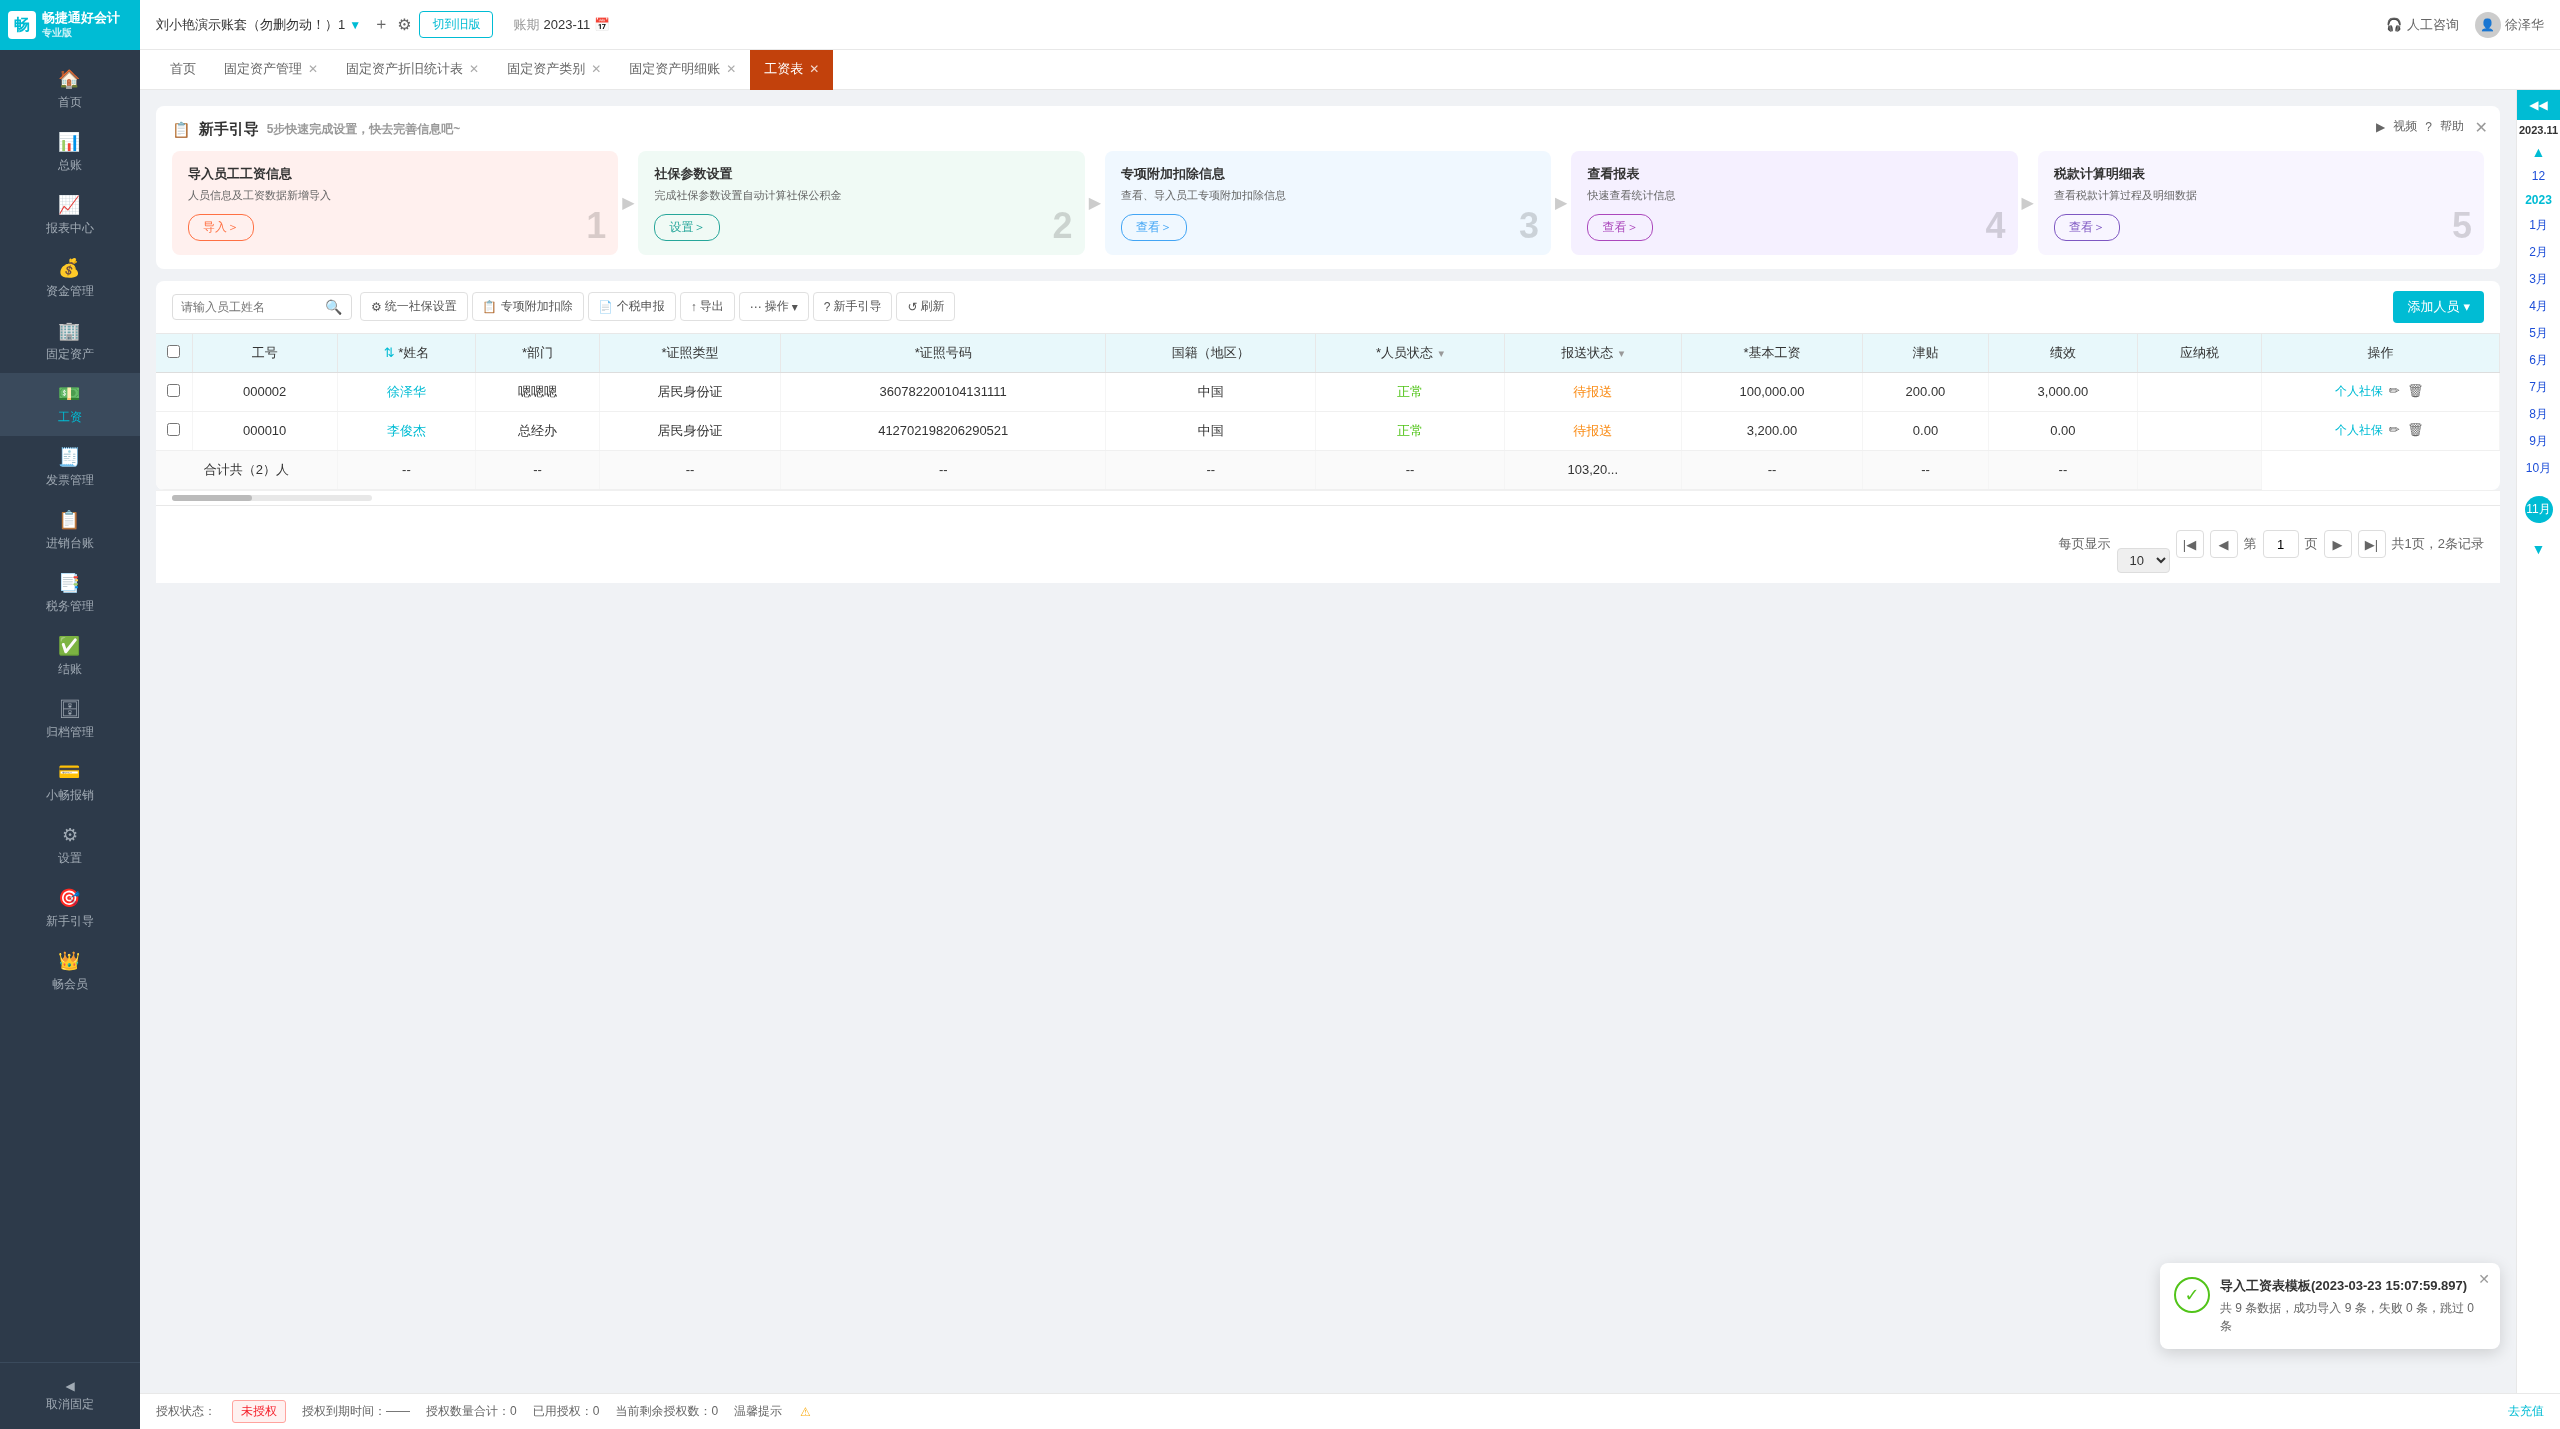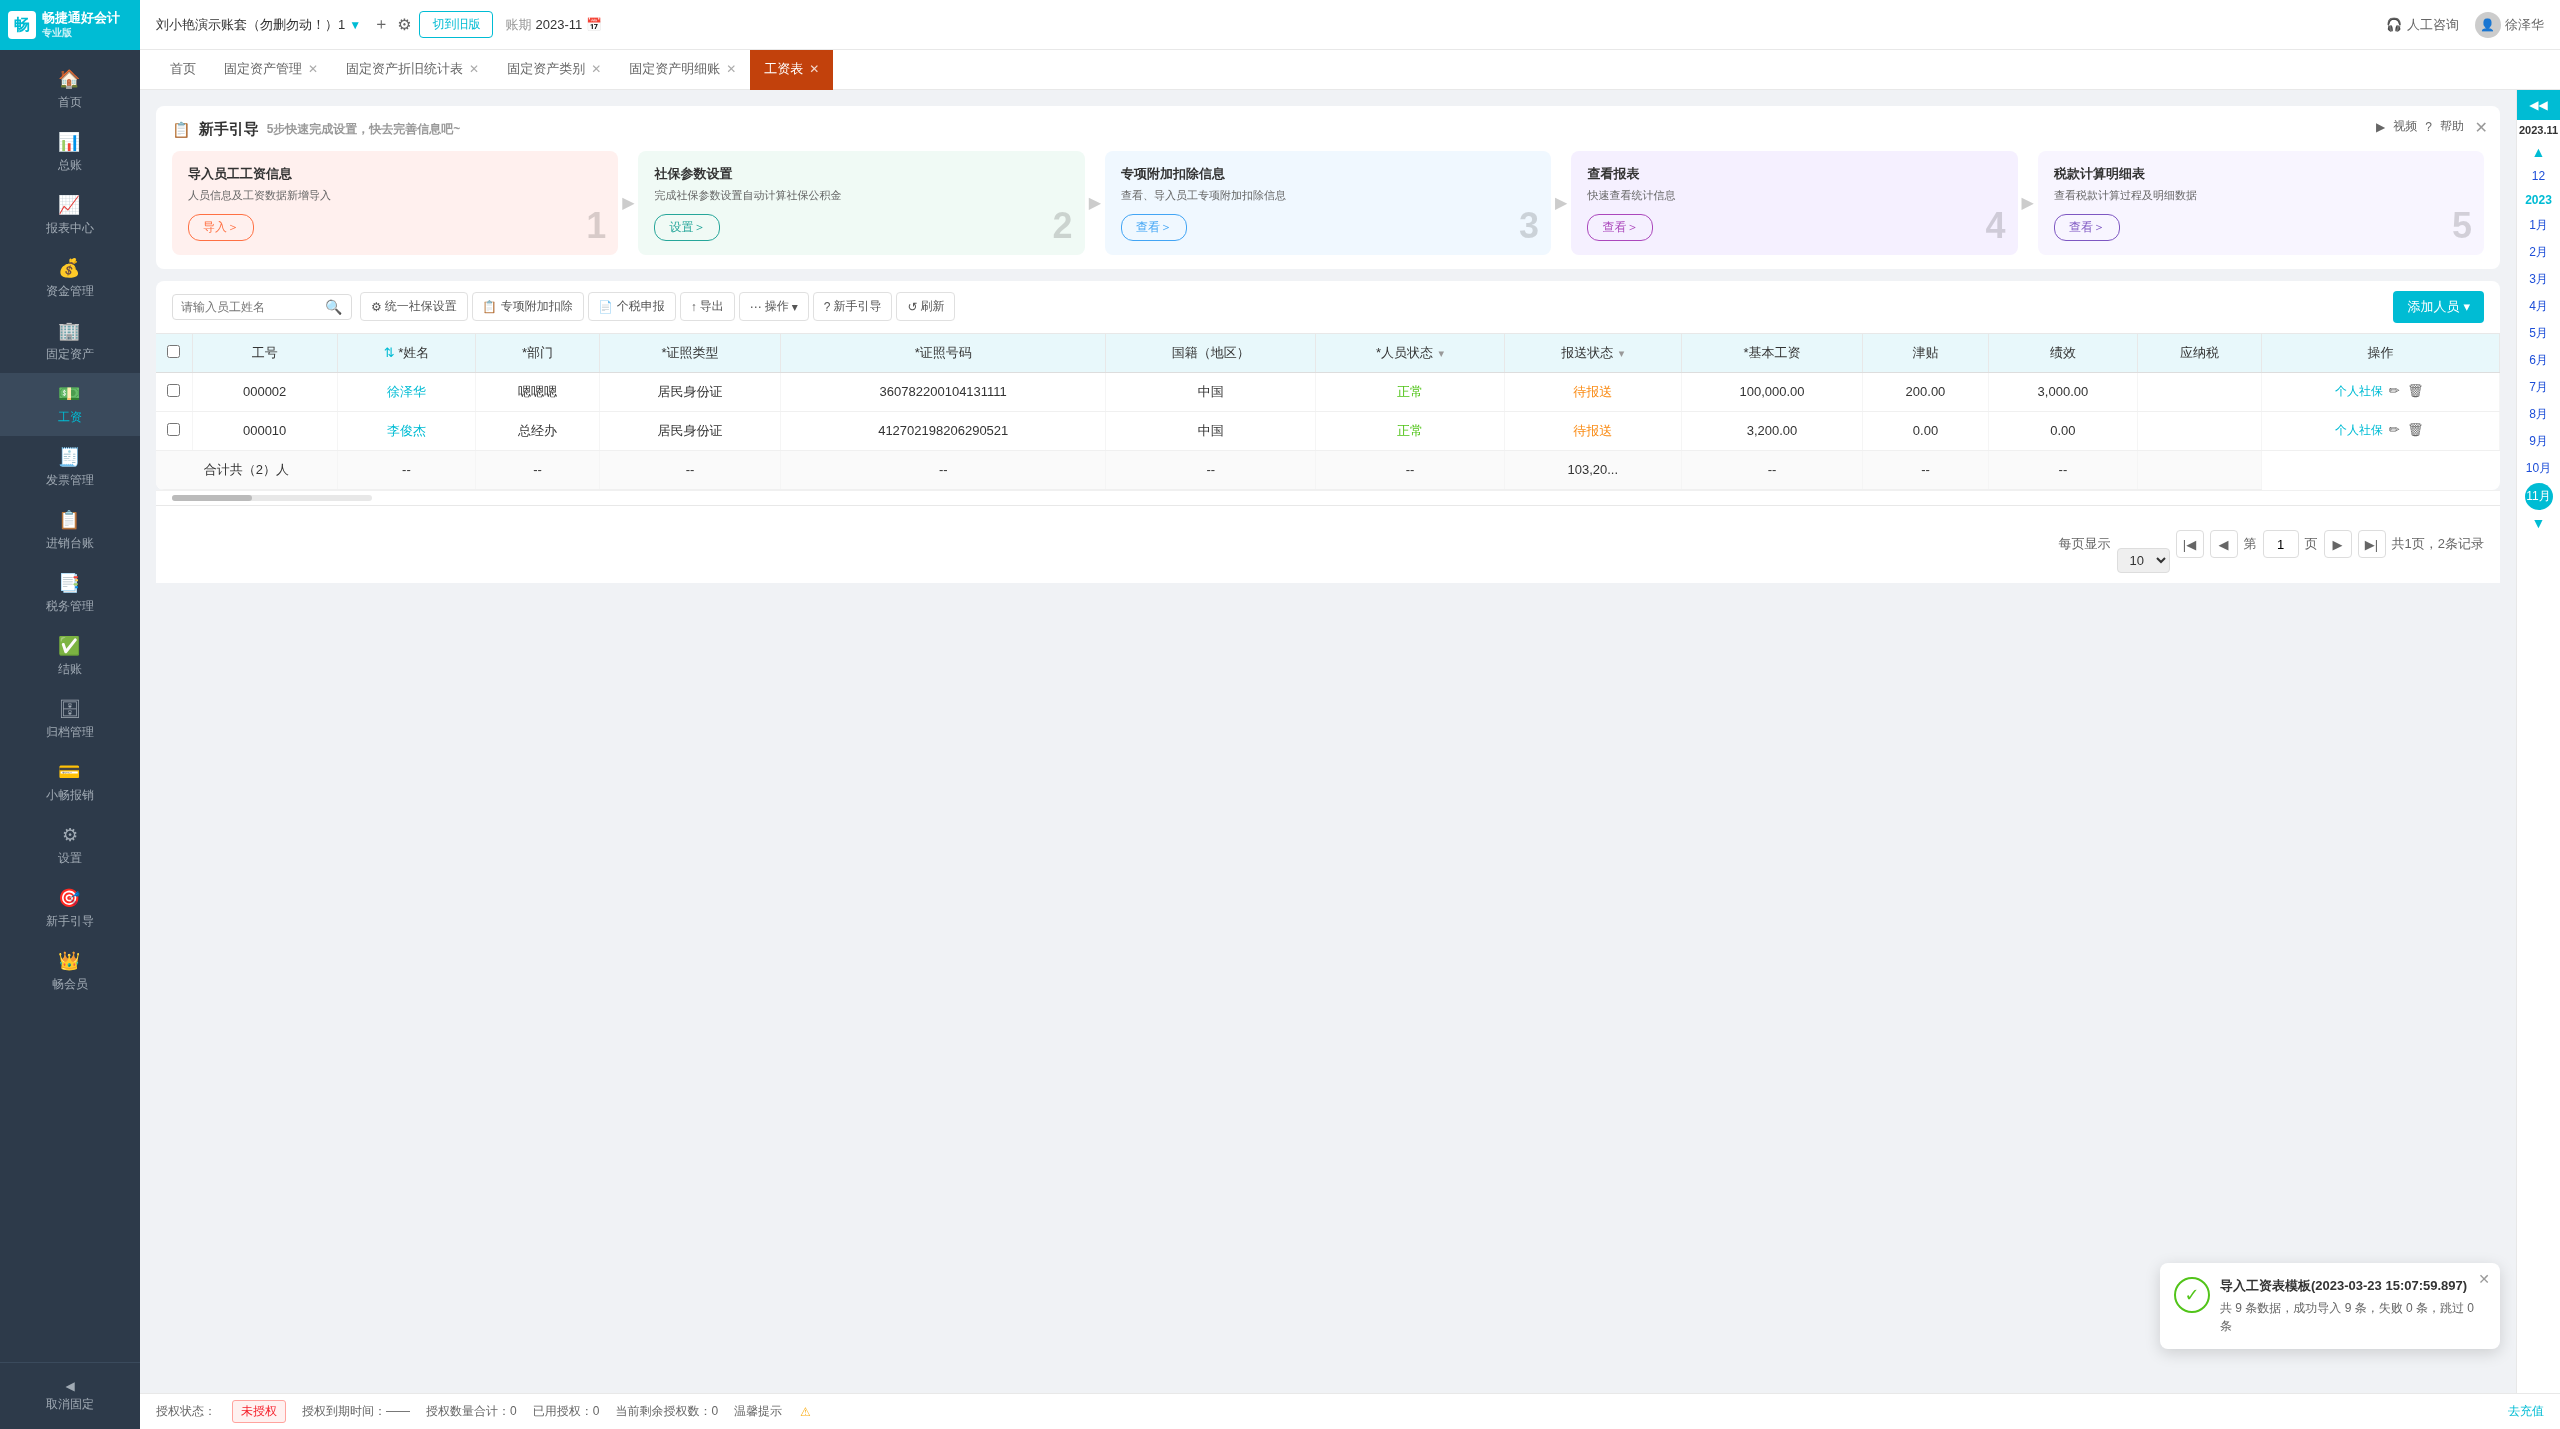--- a/index.html
+++ b/index.html
@@ -91,21 +91,21 @@
       padding: 4px 12px;
       border: 1px solid #00bcd4;
       color: #00bcd4;
       border-radius: 4px;
       cursor: pointer;
       font-size: 12px;
       background: white;
     }
     .topbar-period {
       display: flex; align-items: center; gap: 4px;
-      font-size: 13px; color: #333; margin-left: 4px;
+      font-size: 13px; color: #333; margin-left: 12px;
     }
     .topbar-period-label { color: #999; }
     .topbar-right {
       margin-left: auto;
       display: flex; align-items: center; gap: 16px;
     }
     .topbar-support {
       display: flex; align-items: center; gap: 4px;
       color: #666; cursor: pointer; font-size: 13px;
     }
@@ -415,21 +415,21 @@
       padding: 5px 0;
       font-size: 12px;
       color: #1d4ed8;
       cursor: pointer;
     }
     .calendar-month-item.active-month {
       background: #00bcd4;
       color: white;
       border-radius: 50%;
       width: 28px;
-      margin: 1px auto;
+      margin: 14px auto;
     }
     .calendar-month-item.current-year {
       color: #00bcd4;
       font-weight: bold;
     }
     .calendar-nav {
       color: #00bcd4;
       font-size: 14px;
       cursor: pointer;
       padding: 4px;

